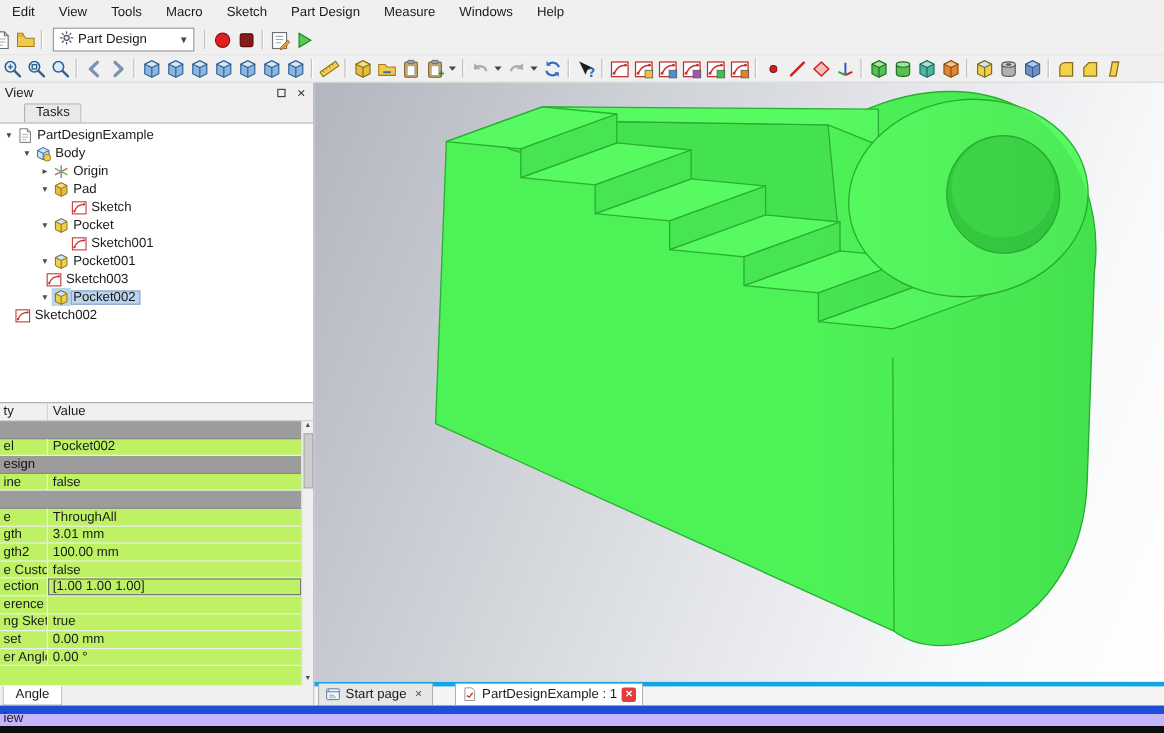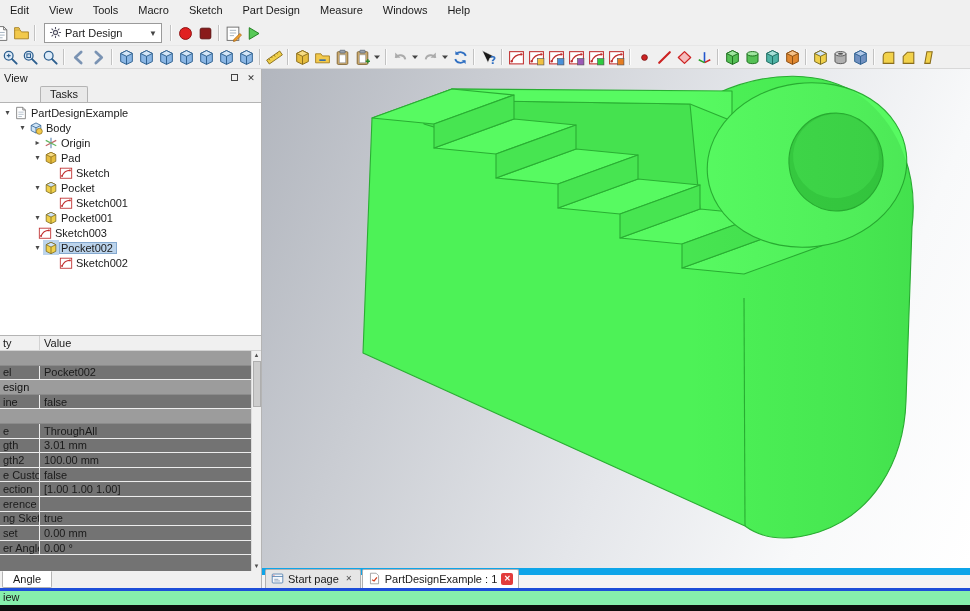--- a/index.html
+++ b/index.html
@@ -29,33 +29,33 @@
 
   
   .main { flex:1; display:flex; min-height:0; }
 
   
   .left { width:262px; flex:none; display:flex; flex-direction:column; border-right:1px solid #b4b4b4; background:#f0f0f0; }
   .ptitle { height:17px; display:flex; align-items:center; padding:0 4px; gap:5px; }
   .ptitle .t { flex:1; }
   .wbtn { width:12px; height:12px; display:flex; align-items:center; justify-content:center; font-size:9px; color:#333; }
   .float-glyph { width:7px; height:7px; border:1px solid #444; display:block; }
-  .ptabs { height:16px; display:flex; align-items:flex-end; padding-left:4px; gap:2px;margin-left:36px; }
+  .ptabs { height:16px; display:flex; align-items:flex-end; padding-left:20px; gap:2px; }
   .ptab { border:1px solid #b4b4b4; border-bottom:none; padding:1px 9px 2px; background:#e9e9e9; border-radius:2px 2px 0 0; }
   .tree { flex:1; background:#fff; border-top:1px solid #b4b4b4; overflow:hidden; padding-top:2px; }
   .trow { height:15px; display:flex; align-items:center; white-space:nowrap; }
   .texp { width:11px; text-align:center; font-size:8px; color:#4a4a4a; flex:none; }
   .ti { width:16px; height:15px; flex:none; display:flex; align-items:center; justify-content:center; }
   .ti svg { width:14px; height:14px; display:block; }
   .tlabel { padding:0 4px 0 2px; }
   .trow.sel .ti, .trow.sel .tlabel { background:#bcd4ec; }
   .trow.sel .tlabel { outline:1px solid #85a9cf; outline-offset:-1px; }
 
   
-  .props { height:236px; flex:none; background:#737373; border-top:1px solid #b4b4b4; position:relative; overflow:hidden; }
+  .props { height:236px; flex:none; background:#bef264; border-top:1px solid #b4b4b4; position:relative; overflow:hidden; }
   .phead { height:15px; display:flex; background:#f0f0f0; border-bottom:1px solid #d2d2d2; align-items:center; }
   .phead .pl { width:40px; padding-left:3px; border-right:1px solid #d2d2d2; height:100%; display:flex; align-items:center; }
   .phead .pv { flex:1; padding-left:4px; }
   .prows { position:absolute; top:15px; left:0; right:10px; bottom:0; }
   .prow { height:14.6px; display:flex; align-items:stretch; border-bottom:1px solid #ededed; }
   .prow .pl { width:40px; padding-left:3px; border-right:1px solid #ededed; overflow:hidden; white-space:nowrap; display:flex; align-items:center; }
   .prow .pv { flex:1; padding-left:4px; overflow:hidden; white-space:nowrap; display:flex; align-items:center; }
   .prow.group { background:#9c9c9c; border-bottom:1px solid #8b8b8b; }
   .prow.group .pl { border-right:none; width:auto; color:#111; }
   .pv.boxed { outline:1px solid #777; outline-offset:-1px; }
@@ -65,30 +65,30 @@
   .pthumb { width:8px; height:46px; background:#cdcdcd; border:1px solid #aeaeae; margin-top:1px; }
   .sfill { flex:1; }
   .datatabs { height:17px; flex:none; display:flex; padding-left:2px; background:#f0f0f0; align-items:flex-start; }
   .dtab { border:1px solid #b4b4b4; border-top:1px solid #fff; background:#fff; padding:1px 10px 2px; border-radius:0 0 2px 2px; }
 
   
   .vpcol { flex:1; display:flex; flex-direction:column; min-width:0; }
   .canvas { height:499px; flex:none; position:relative;
             background:linear-gradient(112deg,#b2b6be 0%,#c9ccd2 25%,#e4e6ea 55%,#f8f9fa 80%,#ffffff 100%); }
   .canvas svg.part { position:absolute; left:0; top:0; width:708px; height:499px; }
-  .mditabs { height:20px; flex:none; background:#f4f4f4; border-top:7px solid #0ea5e9; display:flex; align-items:flex-end; padding-left:3px; gap:1px; }
+  .mditabs { height:20px; flex:none; background:#f4f4f4; border-top:4px solid #0ea5e9; display:flex; align-items:flex-end; padding-left:3px; gap:18px; }
   .mtab { display:flex; align-items:center; gap:4px; border:1px solid #b0b0b0; border-bottom:none; padding:2px 5px 3px;
           background:#e6e6e6; border-radius:2px 2px 0 0; white-space:nowrap; }
   .mtab.active { background:#fff; }
   .mtab svg { width:13px; height:13px; display:block; }
   .mclose { width:12px; height:12px; font-size:8px; display:flex; align-items:center; justify-content:center; color:#555; }
   .mclose.red { background:#e23c3c; color:#fff; border-radius:2px; font-weight:bold; }
 
   
-  .bbar { height:17px; flex:none; background:#86efac; border-top:3px solid #1d4ed8; display:flex; align-items:flex-start; padding-left:3px; }
+  .bbar { height:17px; flex:none; background:#c4b5fd; border-top:7px solid #1d4ed8; display:flex; align-items:flex-end; padding-left:3px; }
   .bstrip { height:6px; flex:none; background:#0d0d0d; }
 </style>
 </head>
 <body>
 
 <div class="app">
 
   <div class="menubar" id="menubar">
       <span class="menu-item">Edit</span>
       <span class="menu-item">View</span>
@@ -578,21 +578,21 @@
             <span class="texp">▾</span>
             <span class="ti">
               <svg viewBox="0 0 16 16">
                 <path d="M8 1.5 13.5 4.2v7.6L8 14.5 2.5 11.8V4.2Z" fill="#f0d04a" stroke="#7a6a20" stroke-width=".9" stroke-linejoin="round"></path>
                 <path d="M2.5 4.2 8 1.5l5.5 2.7L8 6.9Z" fill="#cfe4f7" stroke="#7a6a20" stroke-width=".9" stroke-linejoin="round"></path>
                 <path d="M8 6.9v7.6" stroke="#7a6a20" stroke-width=".9" fill="none"></path>
               </svg>
             </span>
             <span class="tlabel">Pocket002</span>
           </div>
-          <div class="trow" style="padding-left: 47px;">
+          <div class="trow" style="">
             <span class="texp"></span>
             <span class="ti">
               <svg viewBox="0 0 16 16">
                 <rect x="1.5" y="2.5" width="13" height="11.5" fill="#fff" stroke="#c03030" stroke-width="1"></rect>
                 <path d="M3.5 11.5c2-5 6-6.5 9-6.5" fill="none" stroke="#c03030" stroke-width="1.2"></path>
                 <circle cx="3.5" cy="11.5" r="1.1" fill="#c03030"></circle>
                 <circle cx="12.5" cy="5" r="1.1" fill="#c03030"></circle>
               </svg>
             </span>
             <span class="tlabel">Sketch002</span>

